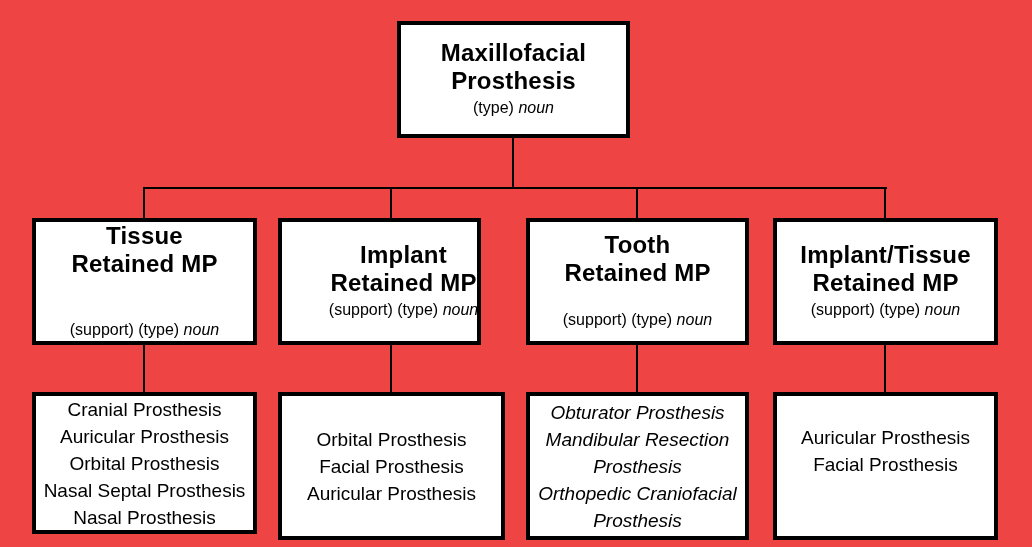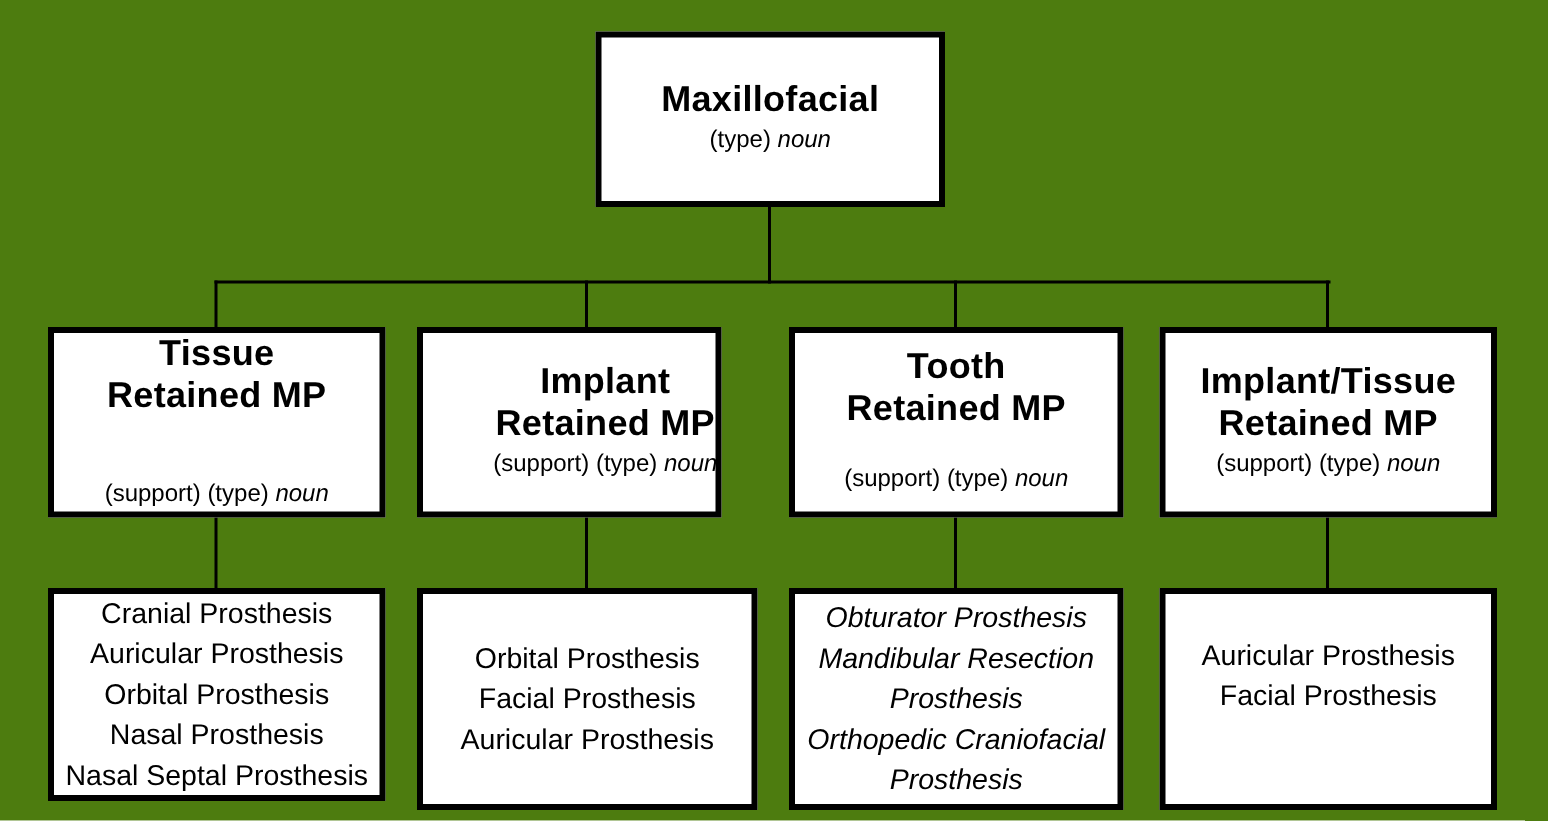--- a/index.html
+++ b/index.html
@@ -4,21 +4,21 @@
 <style>
   html, body {
     margin: 0;
     padding: 0;
     background: #ffffff;
   }
   .diagram {
     position: relative;
     width: 1032px;
     height: 547px;
-    background: #4d7c0f;
+    background: #ef4444;
     font-family: "Liberation Sans", sans-serif;
     color: #000000;
     overflow: hidden;
   }
   .box {
     position: absolute;
     box-sizing: border-box;
     background: #ffffff;
     border: 4px solid #000000;
     display: flex;
@@ -54,20 +54,21 @@
   }
 </style>
 </head>
 <body>
 
 <div class="diagram">
 
   <div class="box" style="left:397px; top:21px; width:233px; height:117px;">
     <div class="node-title">
       <span class="tl">Maxillofacial</span>
+      <span class="tl">Prosthesis</span>
     </div>
     <div class="node-sub">
       <span>(type)</span>
       <span class="it">noun</span>
     </div>
   </div>
 
   <div class="line" style="left:512px; top:136px; width:2px; height:53px;"></div>
   <div class="line" style="left:143px; top:187px; width:744px; height:2px;"></div>
 
@@ -123,22 +124,22 @@
       <span>(support) (type)</span>
       <span class="it">noun</span>
     </div>
   </div>
 
   <div class="box" style="left:32px; top:392px; width:225px; height:142px;">
     <div class="leaf-list">
       <div>Cranial Prosthesis</div>
       <div>Auricular Prosthesis</div>
       <div>Orbital Prosthesis</div>
+      <div>Nasal Septal Prosthesis</div>
       <div>Nasal Prosthesis</div>
-      <div>Nasal Septal Prosthesis</div>
     </div>
   </div>
 
   <div class="box" style="left:278px; top:392px; width:227px; height:148px;">
     <div class="leaf-list">
       <div>Orbital Prosthesis</div>
       <div>Facial Prosthesis</div>
       <div>Auricular Prosthesis</div>
     </div>
   </div>

